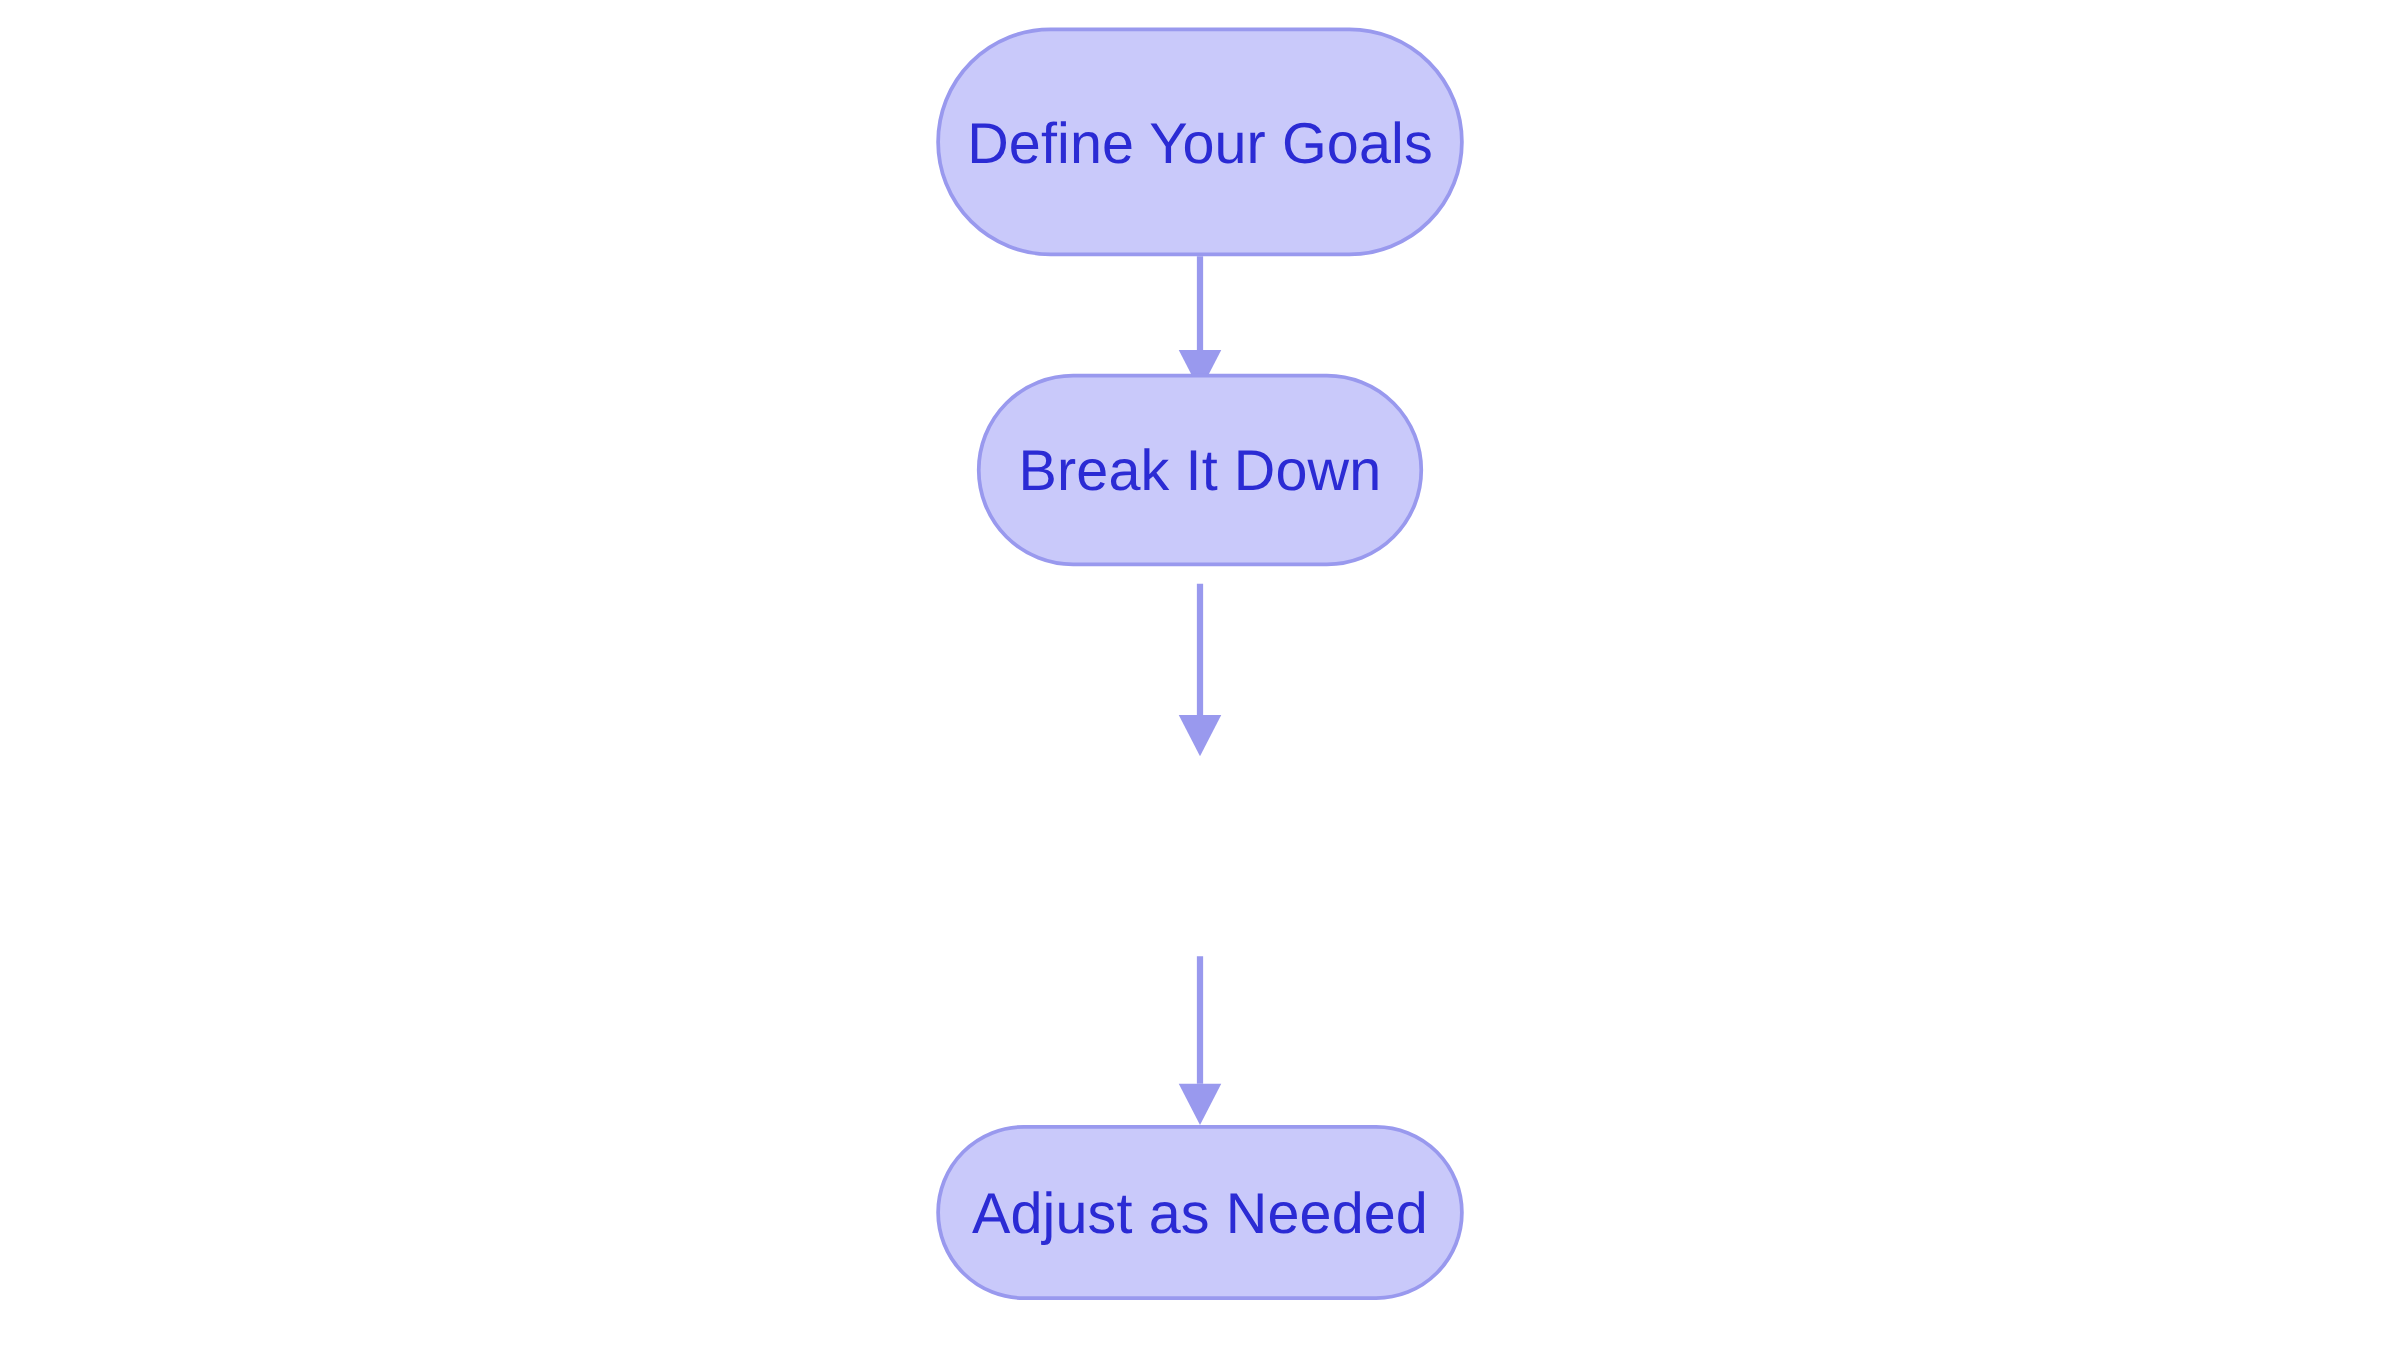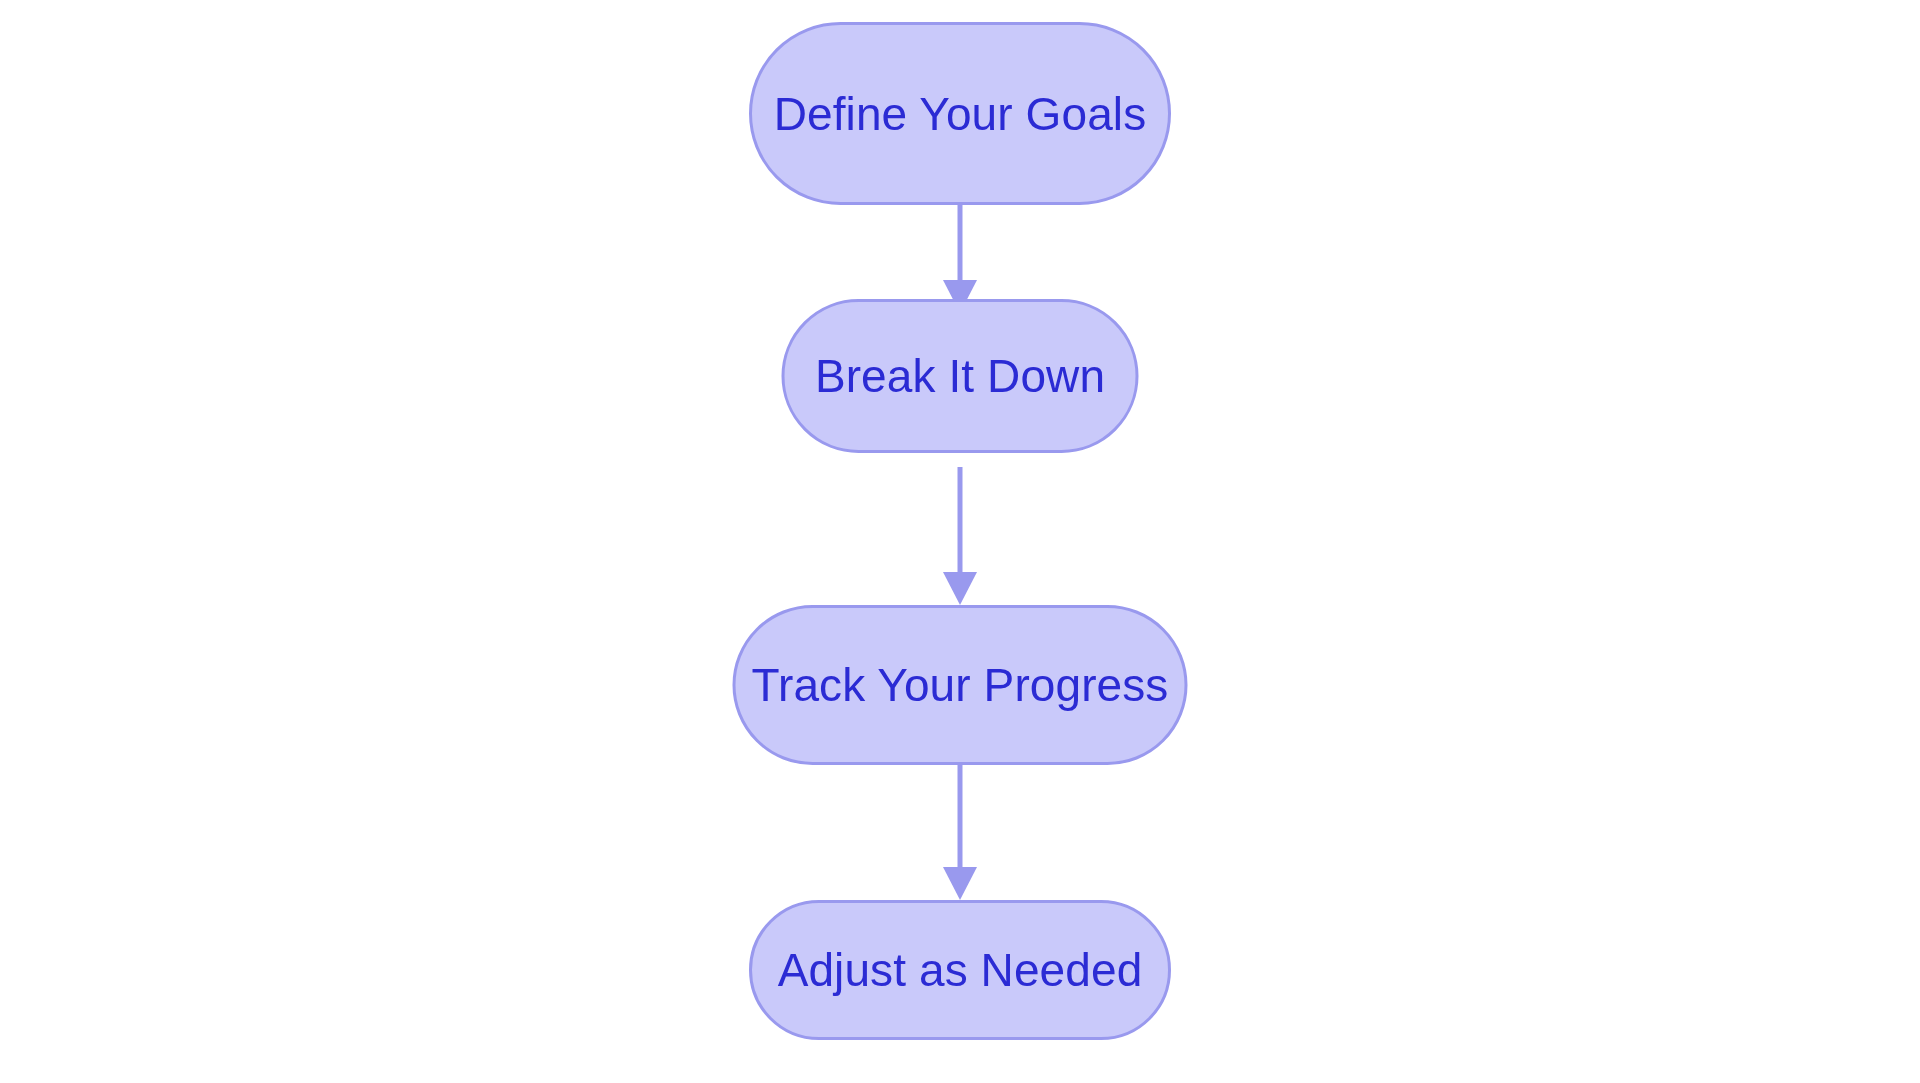--- a/index.html
+++ b/index.html
@@ -101,23 +101,20 @@
 
   <div class="node" id="node-1">
     <span class="node-label">Break It Down</span>
   </div>
 
   <div class="connector" id="edge-1">
     <div class="connector-stem"></div>
     <div class="connector-head"></div>
   </div>
 
-  <div class="node" id="node-2">
-    <span class="node-label">Track Your Progress</span>
-  </div>
 
   <div class="connector" id="edge-2">
     <div class="connector-stem"></div>
     <div class="connector-head"></div>
   </div>
 
   <div class="node" id="node-3">
     <span class="node-label">Adjust as Needed</span>
   </div>
 

